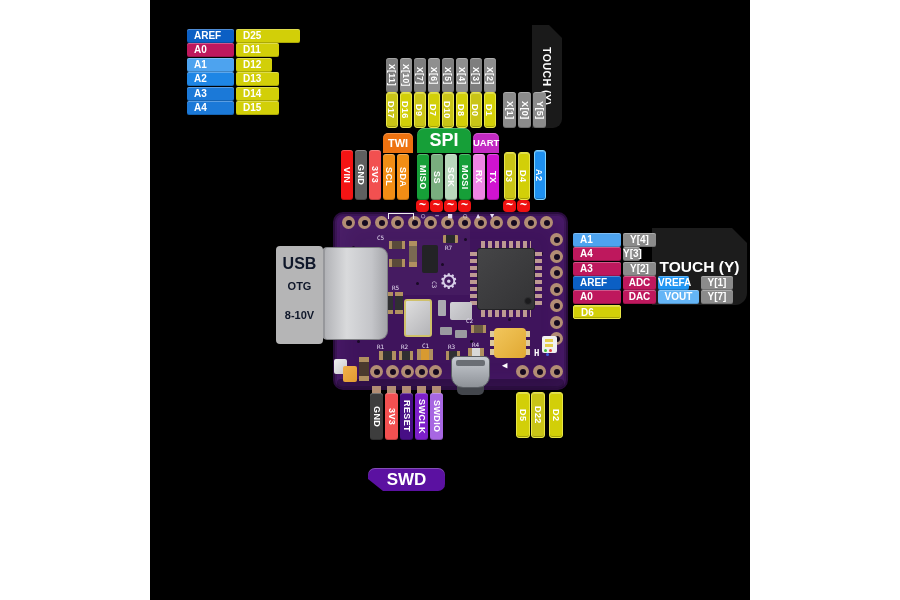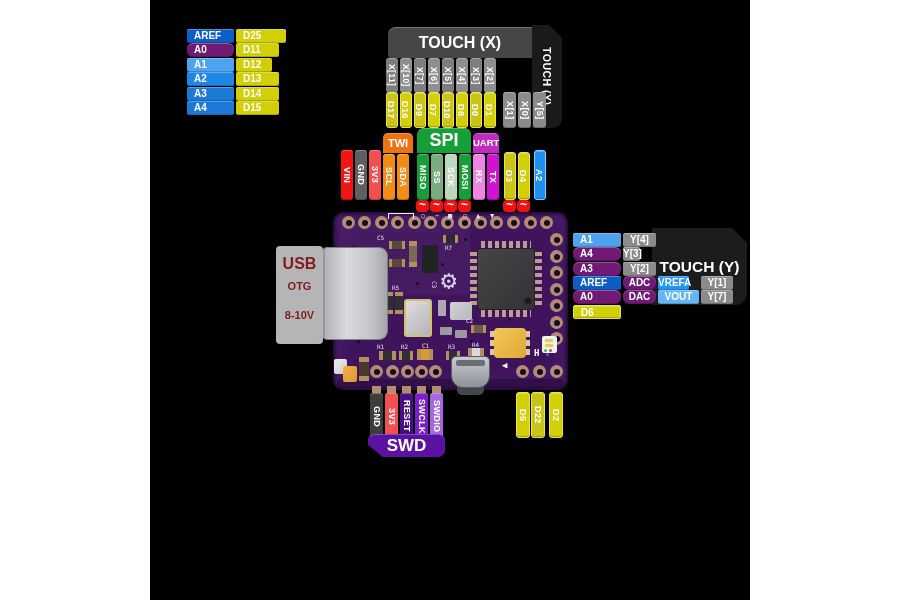--- a/index.html
+++ b/index.html
@@ -27,21 +27,21 @@
 
   
   .badge{position:absolute;width:13px;height:12px;background:#f01111;border-radius:4px;
          color:#fff;font-weight:bold;font-size:12px;line-height:11px;text-align:center;}
 
   
   .cell{position:absolute;height:14px;color:#fff;font-weight:bold;font-size:10px;line-height:14px;
         border-radius:2px;box-sizing:border-box;
         box-shadow:inset 0 1px 0 rgba(255,255,255,.28), inset 0 -1px 0 rgba(0,0,0,.18);}
   .cell.l{padding-left:7px;} .cell.ctr{text-align:center;}
-  .b-dark{background:#0b5fc4;} .b-med{background:#701a75;border-radius:6px;} .b-light{background:#4da3ef;}
+  .b-dark{background:#0b5fc4;} .b-med{background:#be185d;} .b-light{background:#4da3ef;}
   .b-m2{background:#1e86e5;} .b-m3{background:#1b79d8;} .b-bright{background:#2196f3;}
   .b-pale{background:#64b5f6;} .y-flat{background:#d2cf08;} .g-flat{background:#8b8b8b;}
   .y-bord{background:#d2cf08;border:1px solid #e8e545;}
 
   
   .board{position:absolute;left:333px;top:212px;width:235px;height:178px;background:#3f145c;
          border:2px solid #2a0c3e;border-radius:10px;box-sizing:border-box;
          box-shadow:inset 0 0 26px rgba(150,80,200,.18), inset 0 0 0 2px rgba(0,0,0,.2);}
   .hole{position:absolute;width:13px;height:13px;border-radius:50%;background:#b28d74;}
   .hole::after{content:"";position:absolute;left:3.5px;top:3.5px;width:6px;height:6px;
@@ -60,29 +60,28 @@
 <div class="page">
   <div class="blackbg"></div>
 
   <div>
     <div class="cell l b-dark" style="left:187px;top:29px;width:47px">AREF</div>
     <div class="cell l b-med" style="left:187px;top:43px;width:47px">A0</div>
     <div class="cell l b-light" style="left:187px;top:58px;width:47px">A1</div>
     <div class="cell l b-m2" style="left:187px;top:72px;width:47px">A2</div>
     <div class="cell l b-m3" style="left:187px;top:87px;width:47px">A3</div>
     <div class="cell l b-m3" style="left:187px;top:101px;width:47px">A4</div>
-    <div class="cell l y-flat" style="left:236px;top:29px;width:50px">D25</div>
+    <div class="cell l y-flat" style="left:236px;top:29px;width:64px">D25</div>
     <div class="cell l y-flat" style="left:236px;top:43px;width:43px">D11</div>
     <div class="cell l y-flat" style="left:236px;top:58px;width:36px">D12</div>
     <div class="cell l y-flat" style="left:236px;top:72px;width:43px">D13</div>
     <div class="cell l y-flat" style="left:236px;top:87px;width:43px">D14</div>
     <div class="cell l y-flat" style="left:236px;top:101px;width:43px">D15</div>
   </div>
 
-  <div class="hdr" style="left:388px;top:27px;width:144px;height:31px;background:#464646;border-radius:8px 0 0 3px;font-size:16px;line-height:31px">TOUCH (X)</div>
   <div class="abs" style="left:532px;top:25px;width:30px;height:103px;background:#1a1a1a;border-radius:0 0 9px 0;clip-path:polygon(0 0, calc(100% - 13px) 0, 100% 13px, 100% 100%, 0 100%)">
     <div class="vflag">TOUCH (Y)</div>
   </div>
   <div class="tag c-gtagA" style="left:386px;top:58px;height:35px;font-size:8.5px">X[11]</div>
   <div class="tag c-gtagB" style="left:400px;top:58px;height:35px;font-size:8.5px">X[10]</div>
   <div class="tag c-gtagA" style="left:414px;top:58px;height:35px;font-size:8.5px">X[7]</div>
   <div class="tag c-gtagB" style="left:428px;top:58px;height:35px;font-size:8.5px">X[6]</div>
   <div class="tag c-gtagA" style="left:442px;top:58px;height:35px;font-size:8.5px">X[5]</div>
   <div class="tag c-gtagB" style="left:456px;top:58px;height:35px;font-size:8.5px">X[4]</div>
   <div class="tag c-gtagA" style="left:470px;top:58px;height:35px;font-size:8.5px">X[3]</div>
@@ -237,21 +236,21 @@
   <div class="part" style="left:546px;top:353px;width:3px;height:3px;border-radius:50%;background:#4060e0"></div>
   <div class="silk" style="left:534px;top:350px;font-size:9px;font-weight:bold;color:#fff">H</div>
   <div class="silk" style="left:502px;top:362px;font-size:9px;color:#fff">◀</div>
 
   <div class="part" style="left:457px;top:384px;width:27px;height:11px;background:#43464c;border-radius:0 0 5px 5px"></div>
   <div class="part" style="left:451px;top:356px;width:39px;height:32px;background:linear-gradient(180deg,#c8ccd2,#8e9298);border:1px solid #5a5e64;border-radius:5px 5px 12px 12px;box-sizing:border-box"></div>
   <div class="part" style="left:456px;top:360px;width:29px;height:6px;background:#6a6e74;border-radius:2px"></div>
 
   <div class="part" style="left:322px;top:247px;width:66px;height:93px;background:linear-gradient(90deg,#b2b3b7,#d9dadc 35%,#c4c5c9 75%,#a4a5a9);border:1px solid #7e7f83;border-left:3px solid #96979b;border-radius:5px 9px 9px 5px;box-sizing:border-box"></div>
 
-  <div class="abs" style="left:276px;top:246px;width:47px;height:98px;background:#b5b5b6;border-radius:4px;color:#7f1d1d;text-align:center">
+  <div class="abs" style="left:276px;top:246px;width:47px;height:98px;background:#b5b5b6;border-radius:4px;color:#0f172a;text-align:center">
     <div style="font-weight:bold;font-size:16px;margin-top:9px">USB</div>
     <div style="font-weight:bold;font-size:11px;margin-top:7px">OTG</div>
     <div style="font-weight:bold;font-size:11px;margin-top:17px">8-10V</div>
   </div>
 
   <div class="abs" style="left:652px;top:228px;width:95px;height:77px;background:#1c1c1c;border-radius:0 0 12px 0;clip-path:polygon(0 0, calc(100% - 15px) 0, 100% 15px, 100% 100%, 0 100%)">
     <div style="width:100%;height:100%;color:#fff;font-weight:bold;font-size:15.5px;line-height:77px;text-align:center">TOUCH (Y)</div>
   </div>
   <div class="cell l b-light" style="left:573px;top:233px;width:48px">A1</div>
   <div class="cell ctr g-flat" style="left:623px;top:233px;width:33px">Y[4]</div>
@@ -272,18 +271,18 @@
   <div class="part" style="left:372px;top:386px;width:9px;height:7px;background:#b28d74"></div>
   <div class="part" style="left:387px;top:386px;width:9px;height:7px;background:#b28d74"></div>
   <div class="part" style="left:402px;top:386px;width:9px;height:7px;background:#b28d74"></div>
   <div class="part" style="left:417px;top:386px;width:9px;height:7px;background:#b28d74"></div>
   <div class="part" style="left:432px;top:386px;width:9px;height:7px;background:#b28d74"></div>
   <div class="tag c-dk" style="left:370px;top:393px;width:13px;height:47px">GND</div>
   <div class="tag c-coral" style="left:385px;top:393px;width:13px;height:47px">3V3</div>
   <div class="tag c-rst" style="left:400px;top:393px;width:13px;height:47px">RESET</div>
   <div class="tag c-swclk" style="left:415px;top:393px;width:13px;height:47px">SWCLK</div>
   <div class="tag c-swdio" style="left:430px;top:393px;width:13px;height:47px">SWDIO</div>
-  <div class="hdr" style="left:368px;top:434px;width:77px;height:23px;background:#5b11a1;border-radius:7px;clip-path:polygon(0 0,100% 0,100% 100%,15px 100%,0 calc(100% - 12px));font-size:17px;line-height:23px">SWD</div>
+  <div class="hdr" style="left:368px;top:468px;width:77px;height:23px;background:#5b11a1;border-radius:7px;clip-path:polygon(0 0,100% 0,100% 100%,15px 100%,0 calc(100% - 12px));font-size:17px;line-height:23px">SWD</div>
 
   <div class="tag c-yel" style="left:516px;top:392px;width:14px">D5</div>
   <div class="tag c-yel2" style="left:531px;top:392px;width:14px">D22</div>
   <div class="tag c-yel" style="left:549px;top:392px;width:14px">D2</div>
 </div>
 
 </body></html>

